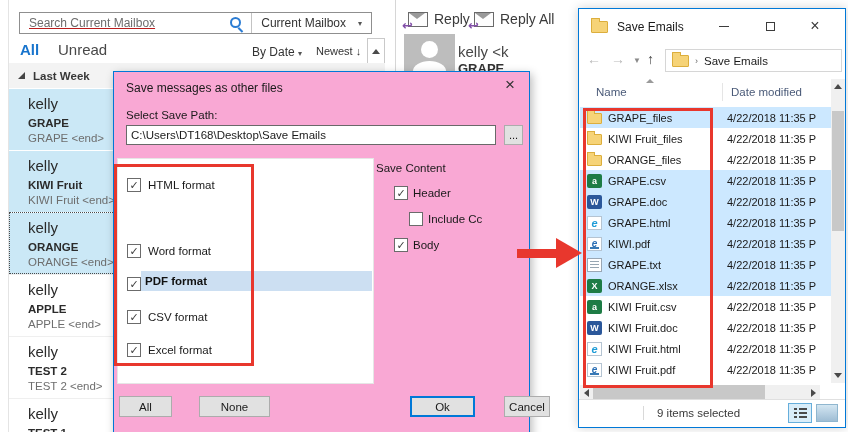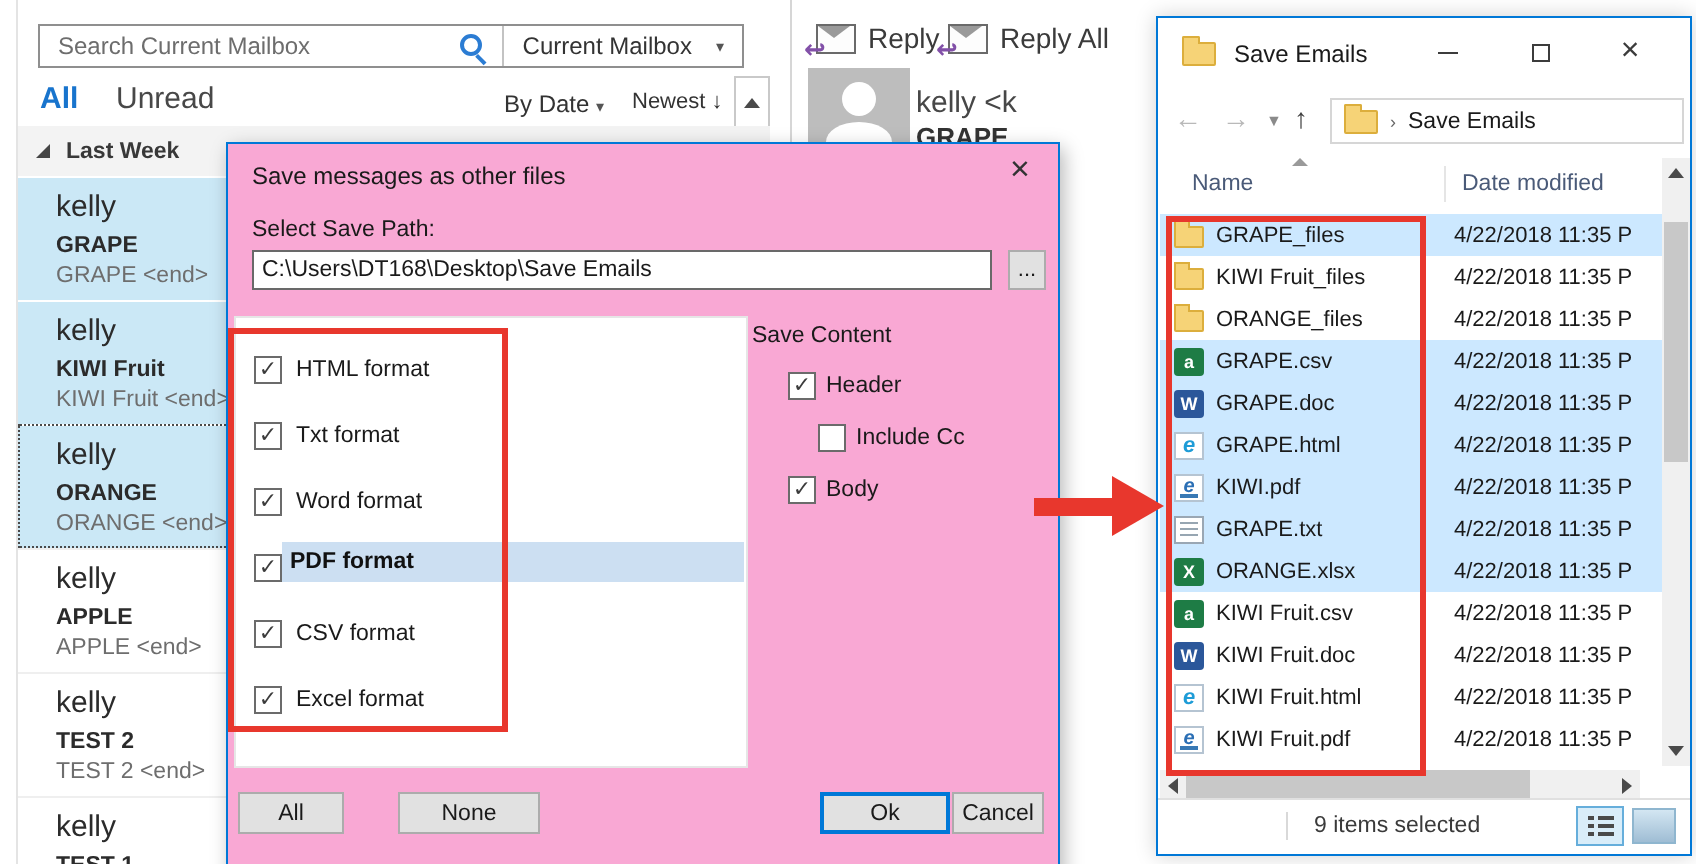--- a/index.html
+++ b/index.html
@@ -3,21 +3,21 @@
 <meta charset="utf-8">
 <style>
   html,body{margin:0;padding:0;background:#fff;}
   .stage{position:relative;width:848px;height:432px;background:#ffffff;overflow:hidden;
          font-family:"Liberation Sans","DejaVu Sans",sans-serif;font-size:11px;color:#1a1a1a;}
   
   .ol-edge{position:absolute;left:8px;top:0;width:1px;height:432px;background:#e4e4e4;}
   .search-bar{position:absolute;left:19px;top:12px;width:353px;height:22px;border:1px solid #8f8f8f;
               background:#fff;display:flex;align-items:center;box-sizing:border-box;}
   .search-input{flex:1;min-width:0;border:none;outline:none;background:transparent;
-                font:12px "Liberation Sans","DejaVu Sans",sans-serif;color:#b91c1c;padding-left:9px;}
+                font:12px "Liberation Sans","DejaVu Sans",sans-serif;color:#b91c1c;padding-left:9px;text-decoration:underline;}
   .search-input::placeholder{color:#6d6d6d;opacity:1;}
   .magnifier{position:relative;width:15px;height:15px;margin:0 7px;flex:0 0 15px;}
   .magnifier::before{content:"";position:absolute;left:1px;top:1px;width:7px;height:7px;
                      border:2px solid #2b7cd3;border-radius:50%;}
   .magnifier::after{content:"";position:absolute;left:10px;top:11px;width:6px;height:2px;
                     background:#2b7cd3;transform:rotate(45deg);transform-origin:0 0;}
   .search-sep{width:1px;height:20px;background:#c3c3c3;}
   .scope{display:flex;align-items:center;padding:0 9px;font-size:12px;color:#333;gap:12px;cursor:default;}
   .caret-down{font-size:8px;color:#555;}
   .filter-all{position:absolute;left:20px;top:41px;font-size:15px;font-weight:bold;color:#1874cd;}
@@ -84,21 +84,21 @@
   .save-content{position:absolute;left:262px;top:90px;width:140px;}
   .sc-label{font-size:11.5px;color:#1a1a1a;}
   .sc-opt{display:flex;align-items:center;gap:5px;margin-top:12px;margin-left:18px;font-size:11.5px;}
   .sc-opt.indent{margin-left:33px;}
   .dlg-btn{position:absolute;top:324px;height:21px;background:#e1e1e1;border:1px solid #acacac;
            box-sizing:border-box;display:flex;align-items:center;justify-content:center;
            font-size:11.5px;color:#1a1a1a;}
   .btn-all{left:5px;width:53px;}
   .btn-none{left:85px;width:71px;}
   .btn-ok{left:296px;width:65px;border:2px solid #0078d7;}
-  .btn-cancel{left:362px;width:46px;}
+  .btn-cancel{left:390px;width:46px;}
   
   .red-box-dialog{position:absolute;left:114px;top:164px;width:134px;height:196px;
                   border:3px solid #e8372d;z-index:10;}
   .red-arrow-tail{position:absolute;left:517px;top:249px;width:41px;height:9px;background:#e8372d;z-index:10;}
   .red-arrow-head{position:absolute;left:556px;top:238px;width:0;height:0;z-index:10;
                   border-left:26px solid #e8372d;border-top:15px solid transparent;
                   border-bottom:15px solid transparent;}
   .red-box-explorer{position:absolute;left:583px;top:108px;width:124px;height:274px;
                     border:3px solid #e8372d;z-index:10;}
   
@@ -265,24 +265,20 @@
     <div class="dlg-close">×</div>
     <div class="dlg-path-label">Select Save Path:</div>
     <input class="dlg-path" value="C:\Users\DT168\Desktop\Save Emails" style="">
     <div class="dlg-browse">...</div>
 
     <div class="fmt-panel">
         <div class="fmt-row" style="top: 16px;">
           <span class="cb checked"></span>
           <span class="fmt-label">HTML format</span>
         </div>
-        <div class="fmt-row" style="top: 49px;">
-          <span class="cb checked"></span>
-          <span class="fmt-label">Txt format</span>
-        </div>
         <div class="fmt-row" style="top: 82px;">
           <span class="cb checked"></span>
           <span class="fmt-label">Word format</span>
         </div>
         <div class="fmt-row hl" style="top: 115px;">
           <span class="cb checked"></span>
           <span class="fmt-label">PDF format</span>
         </div>
         <div class="fmt-row" style="top: 148px;">
           <span class="cb checked"></span>

